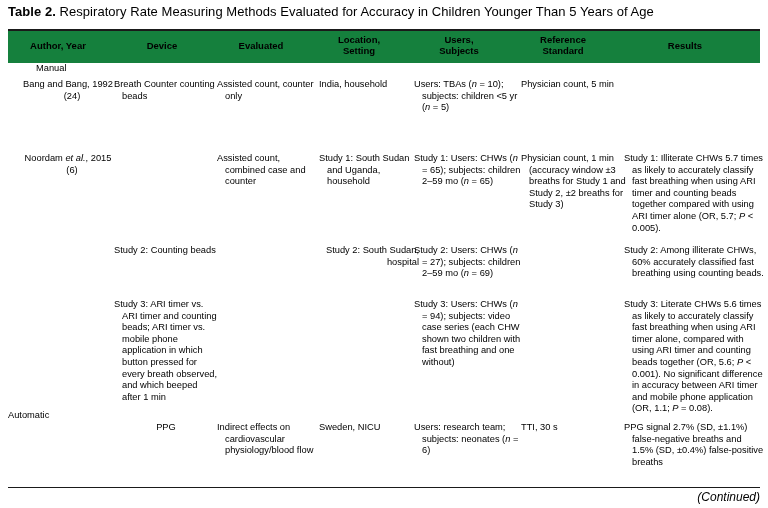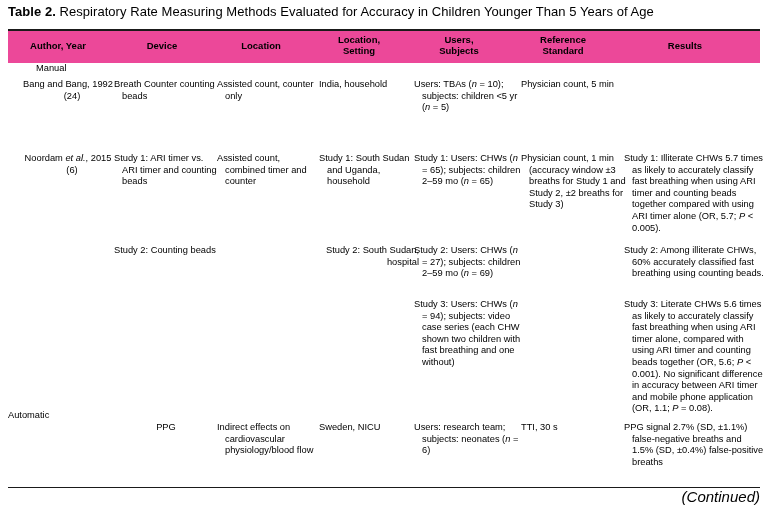--- a/index.html
+++ b/index.html
@@ -60,21 +60,21 @@
     width: 752px;
     height: 1px;
     background: #1a1a1a;
   }
 
   
   .head-band {
     position: relative;
     width: 752px;
     height: 32px;
-    background: #ec4899;
+    background: #15803d;
   }
   .head-cell {
     position: absolute;
     font-size: 9.5px;
     font-weight: bold;
     line-height: 11px;
     text-align: center;
     top: 9px;
   }
   .head-cell.two-line {
@@ -104,41 +104,41 @@
     text-indent: 0;
     padding-left: 0;
   }
   i, .ital {
     font-style: italic;
   }
   .continued {
     position: absolute;
     right: 8px;
     top: 491px;
-    font-size: 15px;
+    font-size: 12px;
     font-style: italic;
     line-height: 12px;
   }
 </style>
 </head>
 <body>
 
 <div class="page">
 
   <div class="caption">
     <span class="cap-label">Table 2.</span>
     <span class="cap-text">Respiratory Rate Measuring Methods Evaluated for Accuracy in Children Younger Than 5 Years of Age</span>
   </div>
 
   <div class="table-wrap">
     <div class="rule-top"></div>
     <div class="head-band">
       <div class="head-cell" style="left:0px;width:100px;">Author, Year</div>
       <div class="head-cell" style="left:106px;width:96px;">Device</div>
-      <div class="head-cell" style="left:205px;width:96px;">Location</div>
+      <div class="head-cell" style="left:205px;width:96px;">Evaluated</div>
       <div class="head-cell two-line" style="left:305px;width:92px;">
         <div>Location,</div>
         <div>Setting</div>
       </div>
       <div class="head-cell two-line" style="left:404px;width:94px;">
         <div>Users,</div>
         <div>Subjects</div>
       </div>
       <div class="head-cell two-line" style="left:506px;width:98px;">
         <div>Reference</div>
@@ -153,32 +153,32 @@
     <div class="group-label" style="left:0px;top:0;width:110px;padding-left:28px;">Manual</div>
 
     <div class="cell" style="left:10px;top:16px;width:92px;text-align:center;">Bang and Bang, 1992 (24)</div>
     <div class="cell" style="left:209px;top:16px;width:96px;">Assisted count, counter only</div>
     <div class="cell" style="left:106px;top:16px;width:96px;">Breath Counter counting beads</div>
     <div class="cell" style="left:311px;top:16px;width:92px;">India, household</div>
     <div class="cell" style="left:406px;top:16px;width:100px;">Users: TBAs (<i>n</i> = 10); subjects: children &lt;5 yr (<i>n</i> = 5)</div>
     <div class="cell" style="left:513px;top:16px;width:98px;">Physician count, 5 min</div>
 
     <div class="cell" style="left:10px;top:90px;width:92px;text-align:center;">Noordam <i>et al.</i>, 2015 (6)</div>
-    <div class="cell" style="left:106px;top:90px;width:96px;">Study 1: ARI timer vs. ARI timer and counting beads</div>
-    <div class="cell" style="left:209px;top:90px;width:96px;">Assisted count, combined timer and counter</div>
+    <div class="cell" style="left:209px;top:90px;width:96px;">Assisted count, combined case and counter</div>
     <div class="cell" style="left:311px;top:90px;width:92px;">Study 1: South Sudan and Uganda, household</div>
     <div class="cell" style="left:406px;top:90px;width:100px;">Study 1: Users: CHWs (<i>n</i> = 65); subjects: children 2–59 mo (<i>n</i> = 65)</div>
     <div class="cell" style="left:513px;top:90px;width:98px;">Physician count, 1 min (accuracy window ±3 breaths for Study 1 and Study 2, ±2 breaths for Study 3)</div>
     <div class="cell" style="left:616px;top:90px;width:132px;">Study 1: Illiterate CHWs 5.7 times as likely to accurately classify fast breathing when using ARI timer and counting beads together compared with using ARI timer alone (OR, 5.7; <i>P</i> &lt; 0.005).</div>
 
     <div class="cell" style="left:106px;top:182px;width:96px;">Study 2: Counting beads</div>
     <div class="cell" style="left:311px;top:182px;width:92px;text-align:right;">Study 2: South Sudan, hospital</div>
     <div class="cell" style="left:406px;top:182px;width:100px;">Study 2: Users: CHWs (<i>n</i> = 27); subjects: children 2–59 mo (<i>n</i> = 69)</div>
     <div class="cell" style="left:616px;top:182px;width:132px;">Study 2: Among illiterate CHWs, 60% accurately classified fast breathing using counting beads.</div>
 
+    <div class="cell" style="left:106px;top:236px;width:96px;">Study 3: ARI timer vs. ARI timer and counting beads; ARI timer vs. mobile phone application in which button pressed for every breath observed, and which beeped after 1 min</div>
     <div class="cell" style="left:406px;top:236px;width:100px;">Study 3: Users: CHWs (<i>n</i> = 94); subjects: video case series (each CHW shown two children with fast breathing and one without)</div>
     <div class="cell" style="left:616px;top:236px;width:132px;">Study 3: Literate CHWs 5.6 times as likely to accurately classify fast breathing when using ARI timer alone, compared with using ARI timer and counting beads together (OR, 5.6; <i>P</i> &lt; 0.001). No significant difference in accuracy between ARI timer and mobile phone application (OR, 1.1; <i>P</i> = 0.08).</div>
 
     <div class="group-label" style="left:0px;top:347px;width:110px;">Automatic</div>
 
     <div class="cell" style="left:106px;top:359px;width:96px;text-align:center;">PPG</div>
     <div class="cell" style="left:209px;top:359px;width:96px;">Indirect effects on cardiovascular physiology/blood flow</div>
     <div class="cell" style="left:311px;top:359px;width:92px;">Sweden, NICU</div>
     <div class="cell" style="left:406px;top:359px;width:100px;">Users: research team; subjects: neonates (<i>n</i> = 6)</div>
     <div class="cell" style="left:513px;top:359px;width:98px;">TTI, 30 s</div>

